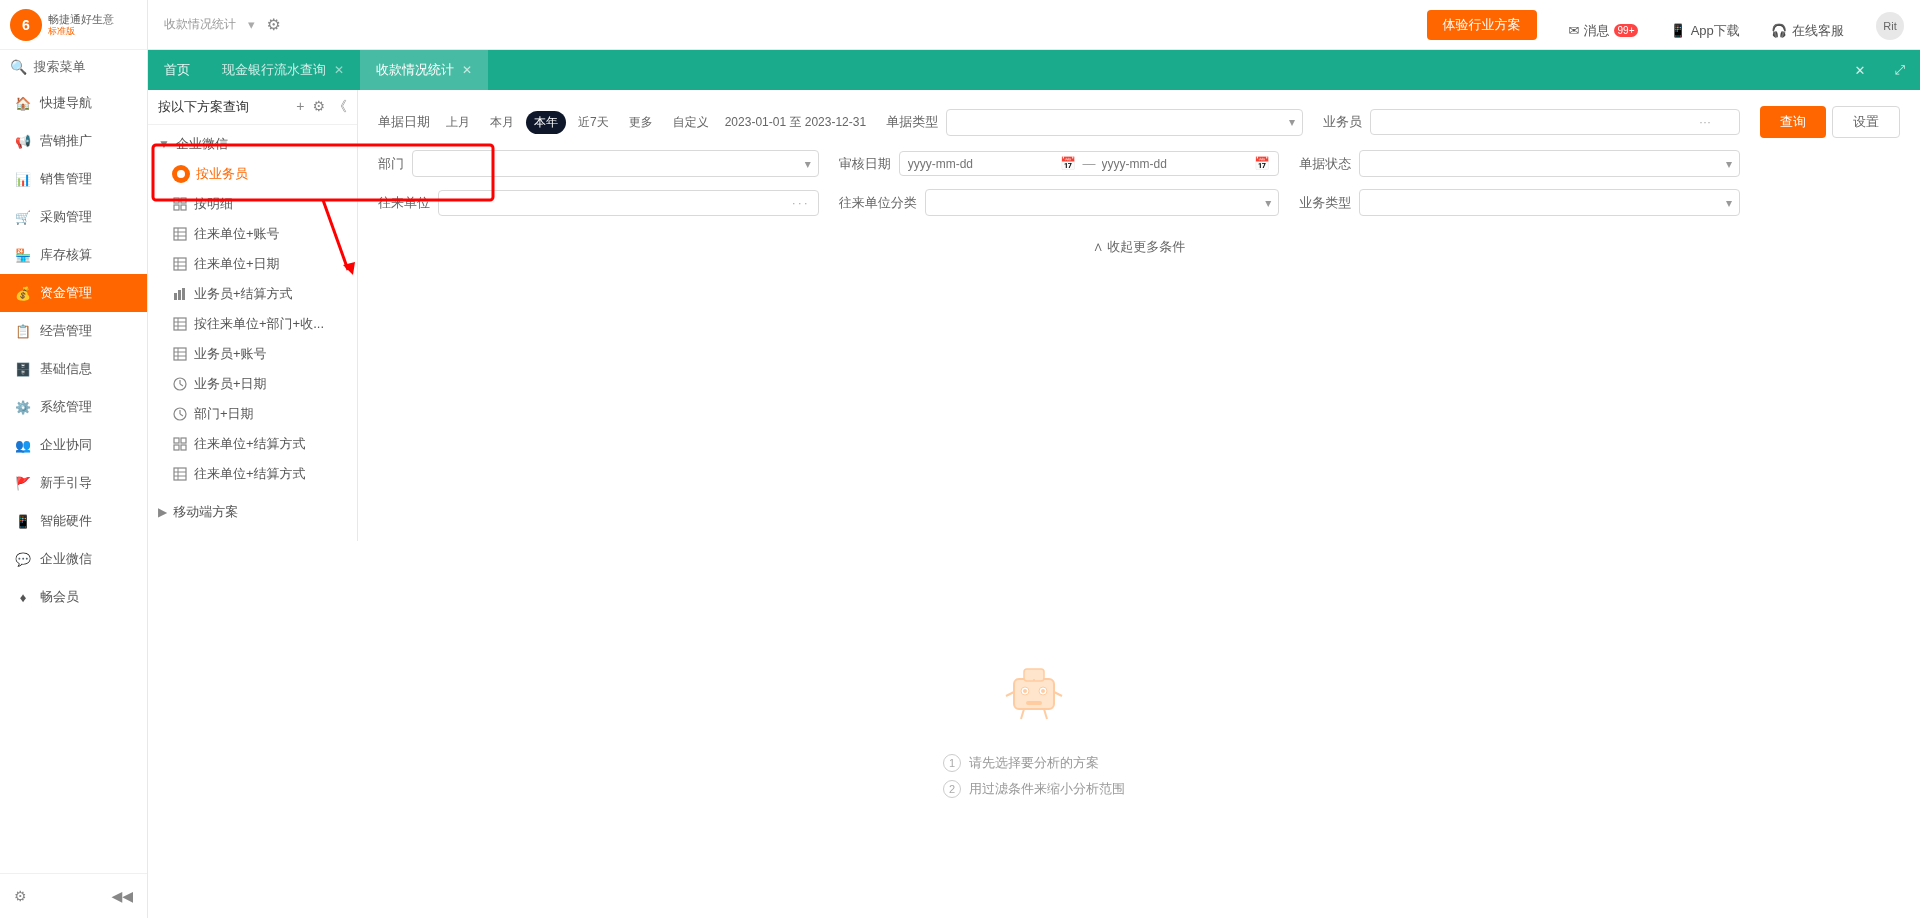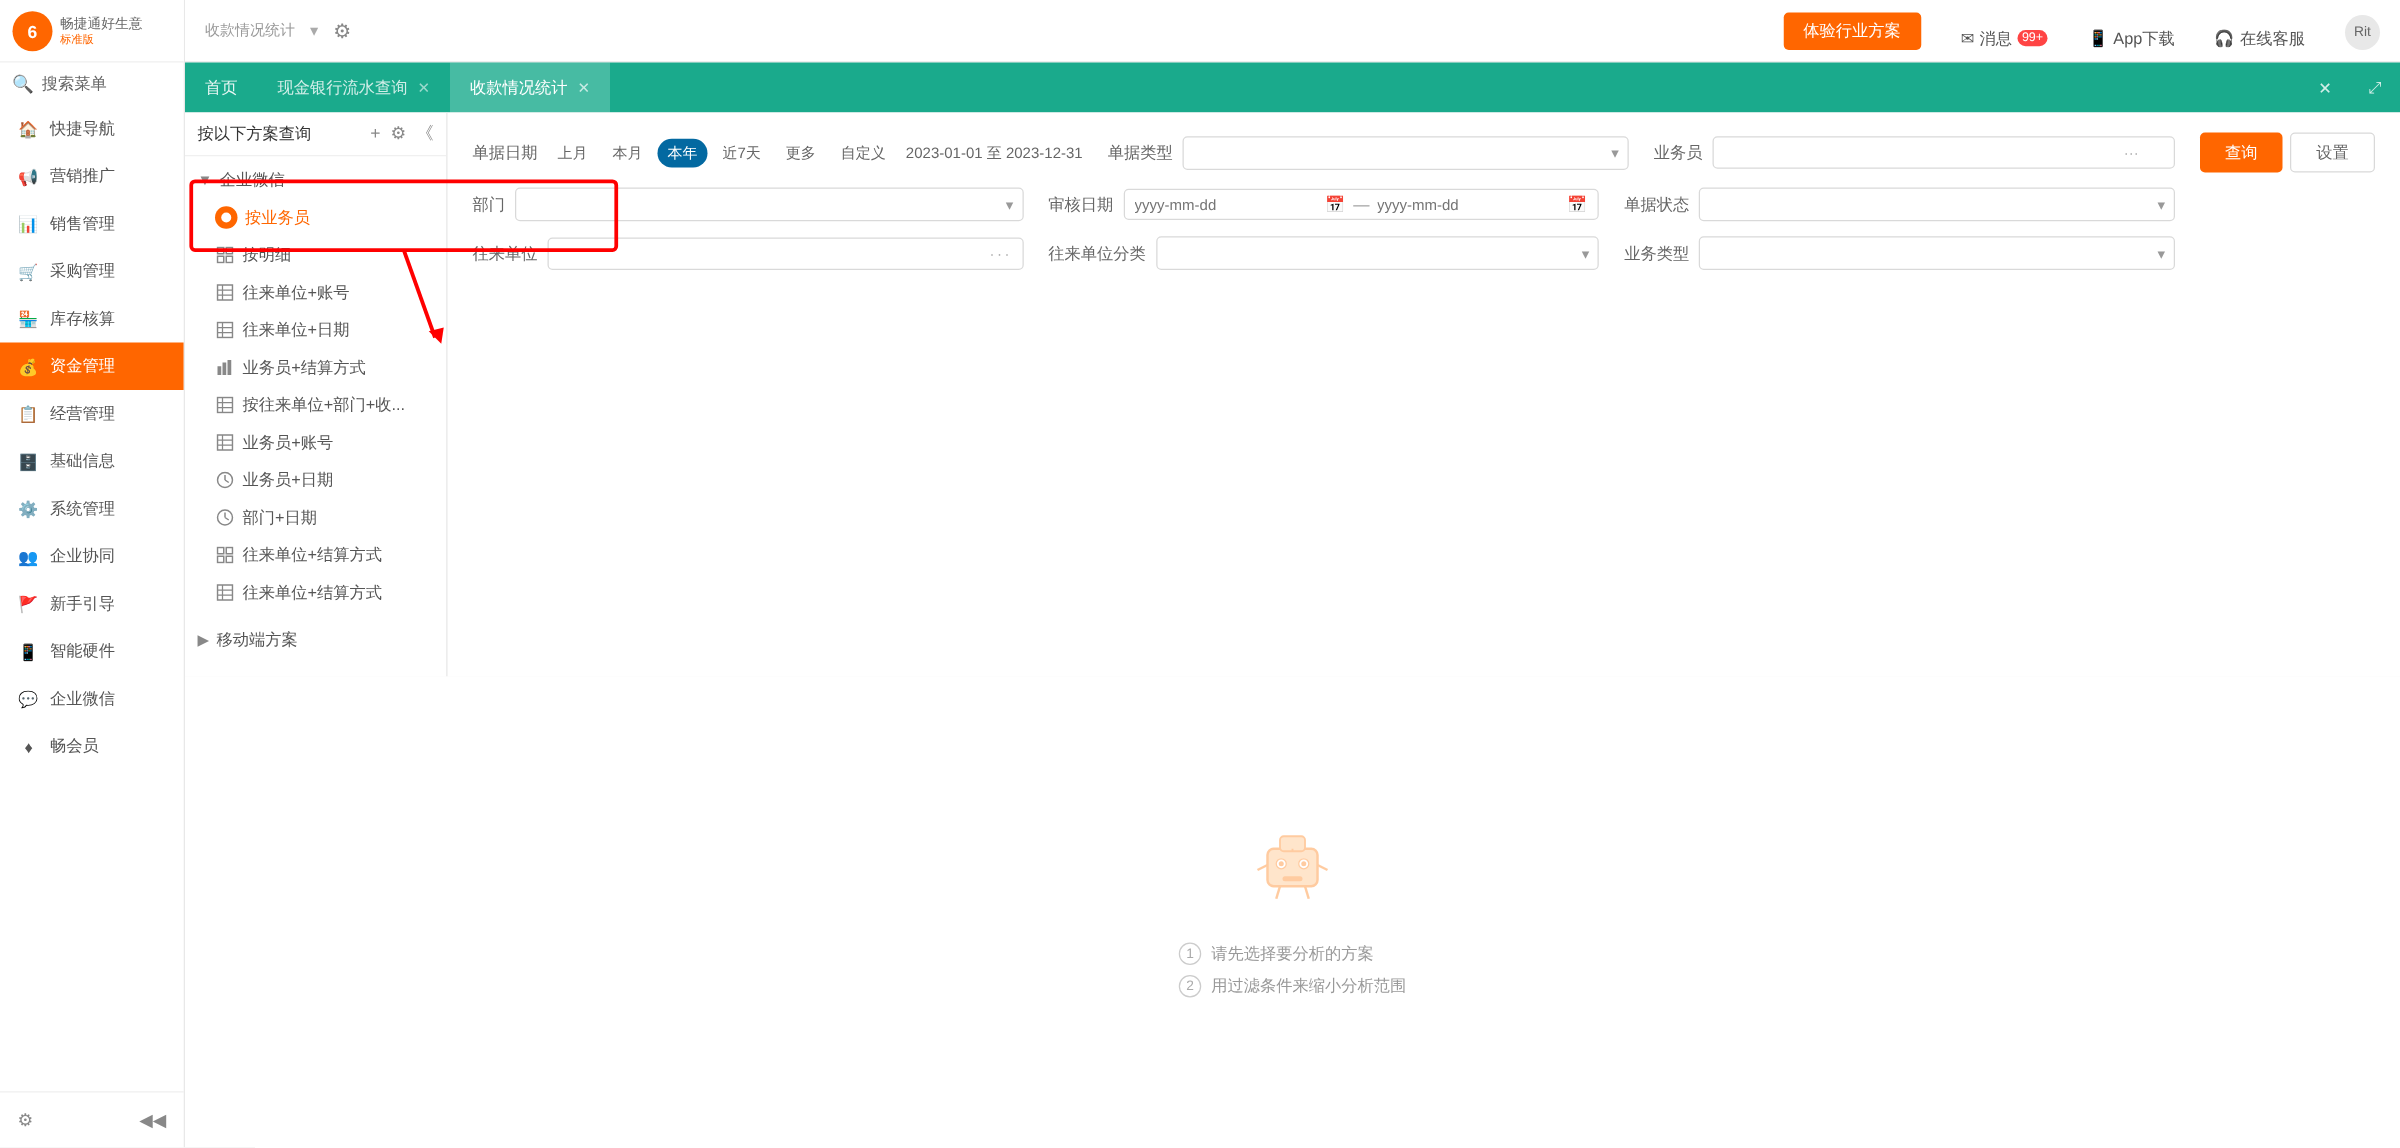--- a/index.html
+++ b/index.html
@@ -46,21 +46,21 @@
     
     .page-content { flex: 1; background: #f5f5f5; overflow: auto; display: flex; flex-direction: column; }
 
     
     .page-header { background: white; padding: 12px 20px; display: flex; align-items: center; justify-content: space-between; border-bottom: 1px solid #e8e8e8; }
     .page-title { font-size: 18px; font-weight: bold; color: #333; border: 2px solid #ff4444; padding: 4px 8px; display: inline-block; }
     .page-actions { display: flex; gap: 12px; }
     .page-action-btn { display: flex; align-items: center; gap: 4px; color: #1aaa8c; cursor: pointer; font-size: 13px; }
     .date-tabs { display: flex; align-items: center; gap: 4px; }
     .date-tab { padding: 3px 8px; font-size: 12px; cursor: pointer; color: #666; border-radius: 2px; }
-    .date-tab.active { background: #0369a1; color: white; border-radius: 12px; }
+    .date-tab.active { background: #0f172a; color: white; border-radius: 12px; }
     .date-range { font-size: 12px; color: #666; margin-left: 8px; }
     .filter-select { border: 1px solid #d9d9d9; border-radius: 4px; padding: 5px 28px 5px 10px; font-size: 13px; color: #333; background: white; cursor: pointer; appearance: none; min-width: 200px; position: relative; }
     .select-wrapper { position: relative; display: inline-flex; align-items: center; }
     .select-wrapper::after { content: '▾'; position: absolute; right: 8px; color: #999; pointer-events: none; font-size: 12px; }
     .collapse-bar { display: flex; justify-content: center; padding: 10px; cursor: pointer; color: #666; font-size: 13px; }
 
     
     .action-btns { display: flex; flex-direction: row; gap: 6px; flex-shrink: 0; }
     .btn-query { background: #ff6600; color: white; border: none; border-radius: 4px; padding: 6px 20px; cursor: pointer; font-size: 13px; }
     .btn-setting { background: white; color: #666; border: 1px solid #d9d9d9; border-radius: 4px; padding: 6px 20px; cursor: pointer; font-size: 13px; }
@@ -471,20 +471,23 @@
               <div class="select-wrapper" style="flex:1;">
                 <select class="filter-select" style="width:100%;">
                   <option></option>
                 </select>
               </div>
             </div>
 
             <div style="width:140px;"></div>
           </div>
 
+          <div class="collapse-bar">
+            <span>∧ 收起更多条件</span>
+          </div>
         </div>
       </div>
 
       <div class="empty-state">
 
         <svg width="80" height="80" viewBox="0 0 80 80" style="opacity:0.5; margin-bottom:20px;">
           <rect x="20" y="25" width="40" height="30" rx="5" fill="#ffcc99" stroke="#ff9944" stroke-width="2"></rect>
           <rect x="30" y="15" width="20" height="12" rx="3" fill="#ffcc99" stroke="#ff9944" stroke-width="1.5"></rect>
           <line x1="40" y1="25" x2="40" y2="27" stroke="#ff9944" stroke-width="1.5"></line>
           <circle cx="31" cy="37" r="4" fill="white" stroke="#ff9944" stroke-width="1"></circle>

